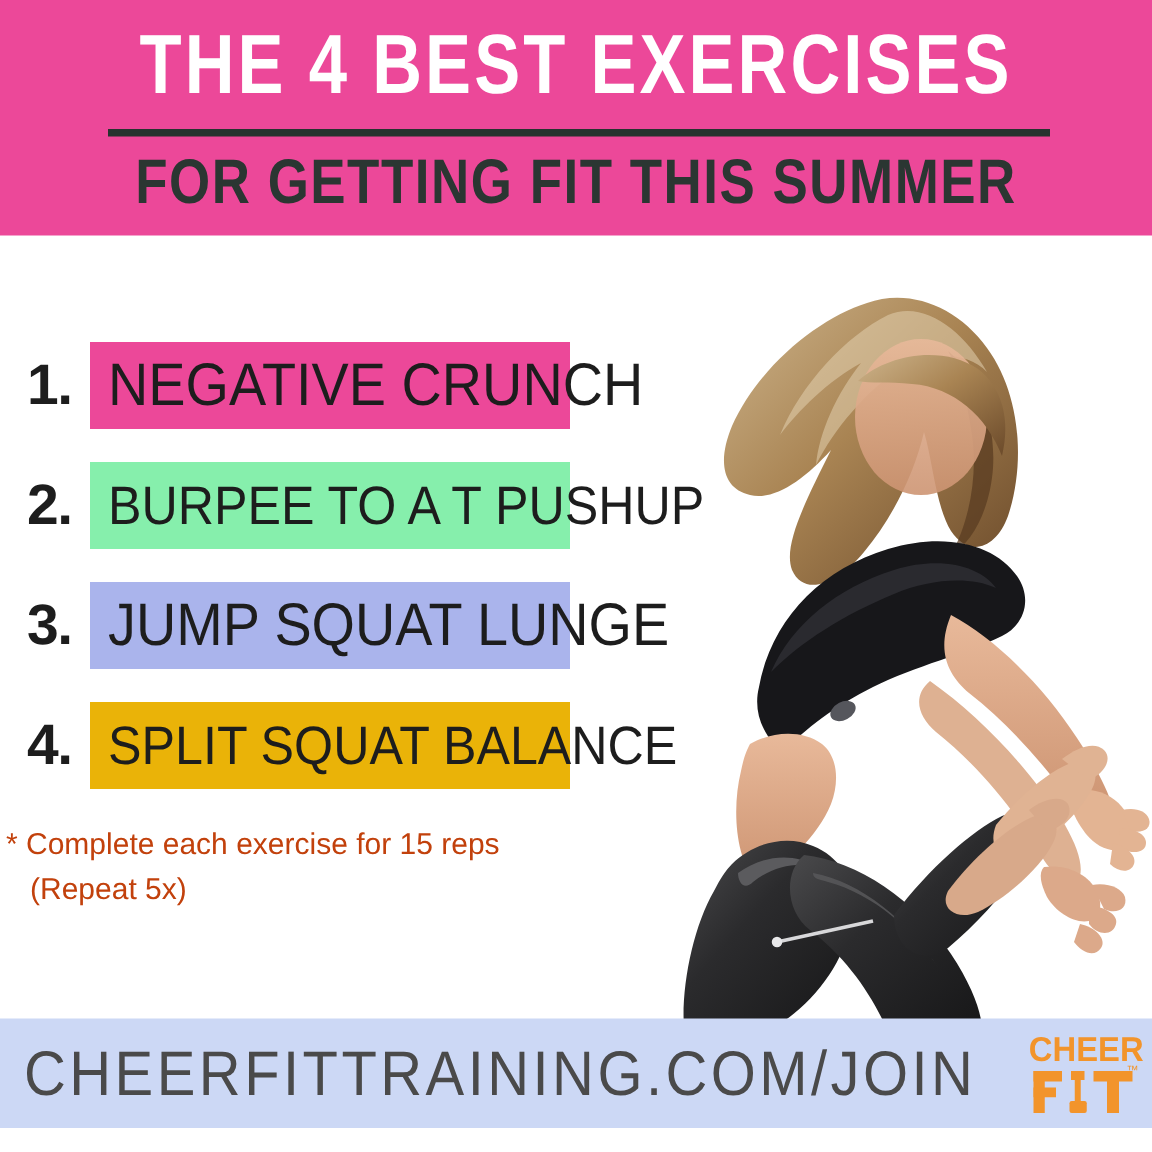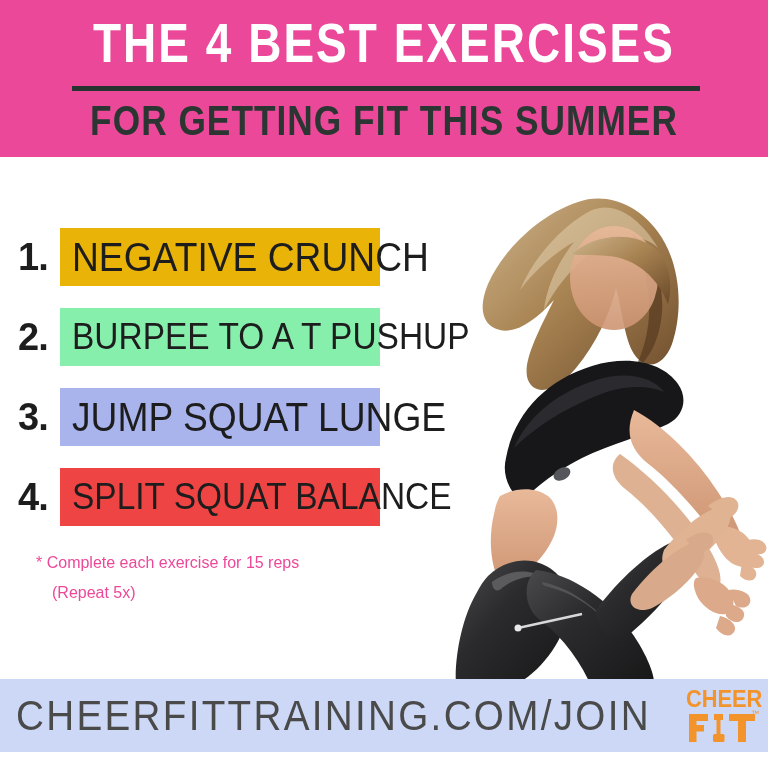--- a/index.html
+++ b/index.html
@@ -112,26 +112,26 @@
     letter-spacing: 0px;
     white-space: nowrap;
     transform: scaleX(0.93);
     transform-origin: 0 50%;
   }
   .item-bar.tight .item-label { font-size: 36px; }
 
   
   .footnote {
     position: absolute;
-    left: 36px;
+    left: 4px;
     top: 548px;
     width: 400px;
-    color: #ec4899;
+    color: #c2410c;
     font-family: "Liberation Sans", sans-serif;
-    font-size: 16px;
+    font-size: 20px;
     line-height: 30px;
   }
   .footnote-line2 { padding-left: 16px; }
 
   
   .photo {
     position: absolute;
     left: 396px;
     top: 158px;
     width: 372px;
@@ -287,42 +287,42 @@
       <path d="M236 436 C254 412 278 392 294 386 C306 382 312 392 306 404
                C298 420 276 440 256 450 C242 456 230 448 236 436 Z" fill="#d8a98a"></path>
       <path d="M290 382 C300 374 312 372 316 378 C320 386 312 394 302 396 Z" fill="#d8a98a"></path>
     </svg>
   </div>
 
   <div class="list">
 
     <div class="list-item">
       <span class="item-number">1.</span>
-      <div class="item-bar blue" style="background: #eab308; align-items: center;">
+      <div class="item-bar blue" style="background: #ec4899; align-items: center;">
         <span class="item-label">NEGATIVE CRUNCH</span>
       </div>
     </div>
 
     <div class="list-item">
       <span class="item-number">2.</span>
       <div class="item-bar green tight" style="background: #86efac;">
         <span class="item-label">BURPEE TO A T PUSHUP</span>
       </div>
     </div>
 
     <div class="list-item">
       <span class="item-number">3.</span>
       <div class="item-bar blue" style="background: rgb(170, 180, 236);">
         <span class="item-label">JUMP SQUAT LUNGE</span>
       </div>
     </div>
 
     <div class="list-item">
       <span class="item-number">4.</span>
-      <div class="item-bar green tight" style="background: #ef4444;">
+      <div class="item-bar green tight" style="background: #eab308;">
         <span class="item-label">SPLIT SQUAT BALANCE</span>
       </div>
     </div>
 
   </div>
 
   <div class="footnote">
     <div>* Complete each exercise for 15 reps</div>
     <div class="footnote-line2">(Repeat 5x)</div>
   </div>

